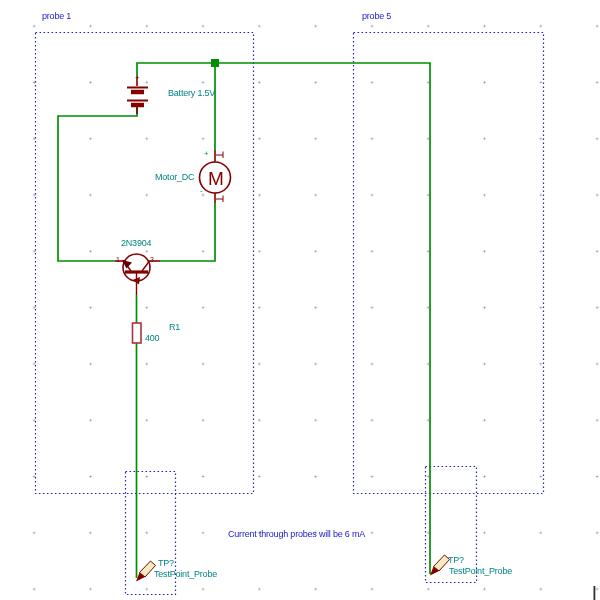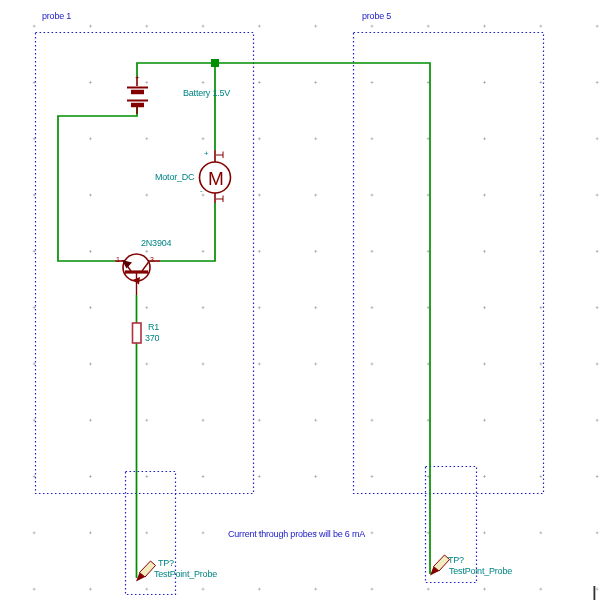--- a/index.html
+++ b/index.html
@@ -87,33 +87,33 @@
       <polygon points="430,575.5 433.5,566.5 439,571" fill="#840000"></polygon>
     </g>
 
     <rect x="593.5" y="586" width="1.8" height="14" fill="#303030"></rect>
   </svg>
 
   <span class="lbl blue" style="left:42px; top:11px;text-align:right;">probe 1</span>
   <span class="lbl blue" style="left:362px; top:11px;">probe 5</span>
 
   <span class="lbl dred tiny" style="left:135px; top:73px;">+</span>
-  <span class="lbl teal" style="left:167px; top:88px;padding-left:16px;">Battery 1.5V</span>
+  <span class="lbl teal" style="left:152px; top:88px;padding-left:16px;">Battery 1.5V</span>
 
   <span class="lbl teal" style="left:155px; top:172px;text-align:center;">Motor_DC</span>
   <span class="lbl motor-m" style="left:208px; top:169px;">M</span>
   <span class="lbl teal tiny" style="left:204px; top:149px;">+</span>
   <span class="lbl teal tiny" style="left:200px; top:186px;">-</span>
 
-  <span class="lbl teal" style="left:121px; top:238px;margin-left:20px;">2N3904</span>
+  <span class="lbl teal" style="left:121px; top:238px;">2N3904</span>
   <span class="lbl pin-num" style="left:116px; top:255px;">1</span>
   <span class="lbl pin-num" style="left:150px; top:255px;">3</span>
 
-  <span class="lbl teal" style="left:136px; top:322px;padding-left:12px;">R1</span>
-  <span class="lbl teal" style="left:145px; top:333px;">370</span>
+  <span class="lbl teal" style="left:157px; top:322px;padding-left:12px;">R1</span>
+  <span class="lbl teal" style="left:145px; top:333px;">400</span>
 
   <span class="lbl blue" style="left:228px; top:529px;">Current through probes will be 6 mA</span>
 
   <span class="lbl teal" style="left:158px; top:558px;">TP?</span>
   <span class="lbl teal" style="left:154px; top:569px;">TestPoint_Probe</span>
 
   <span class="lbl teal" style="left:448px; top:555px;">TP?</span>
   <span class="lbl teal" style="left:449px; top:566px;">TestPoint_Probe</span>
 
 </div>

